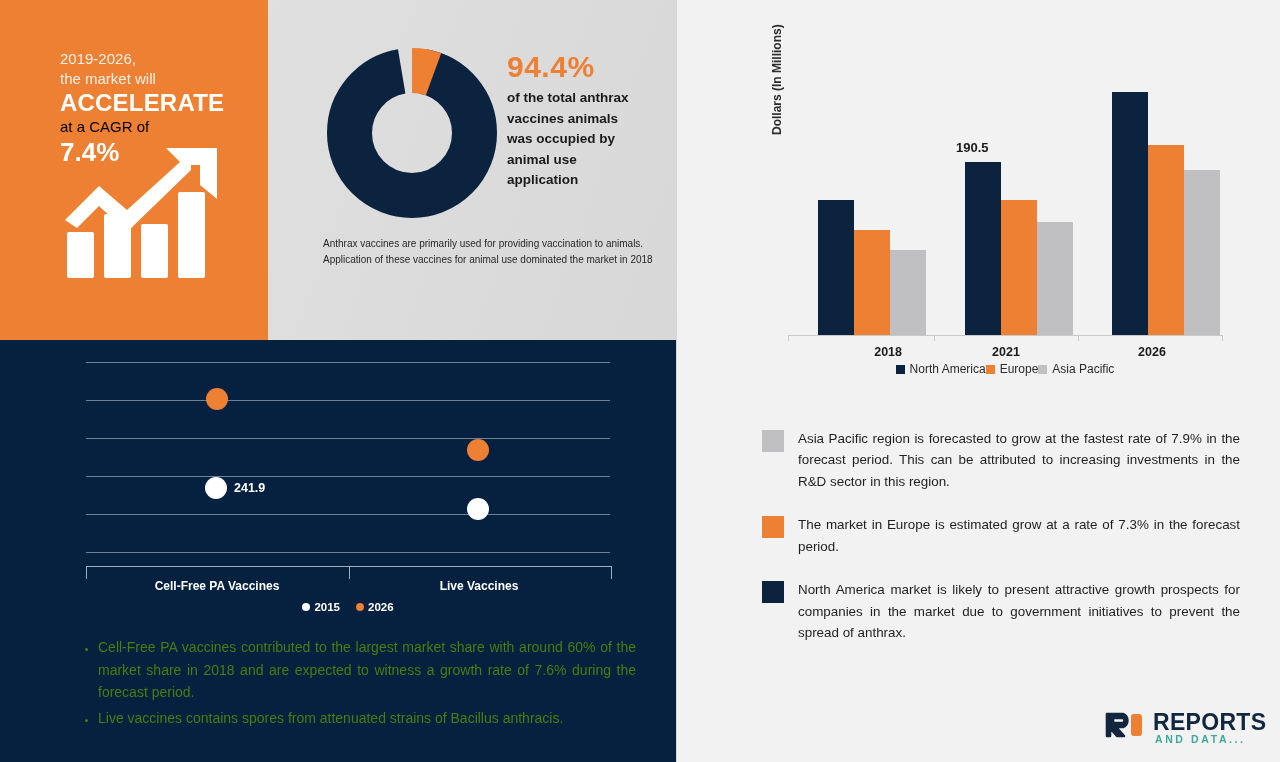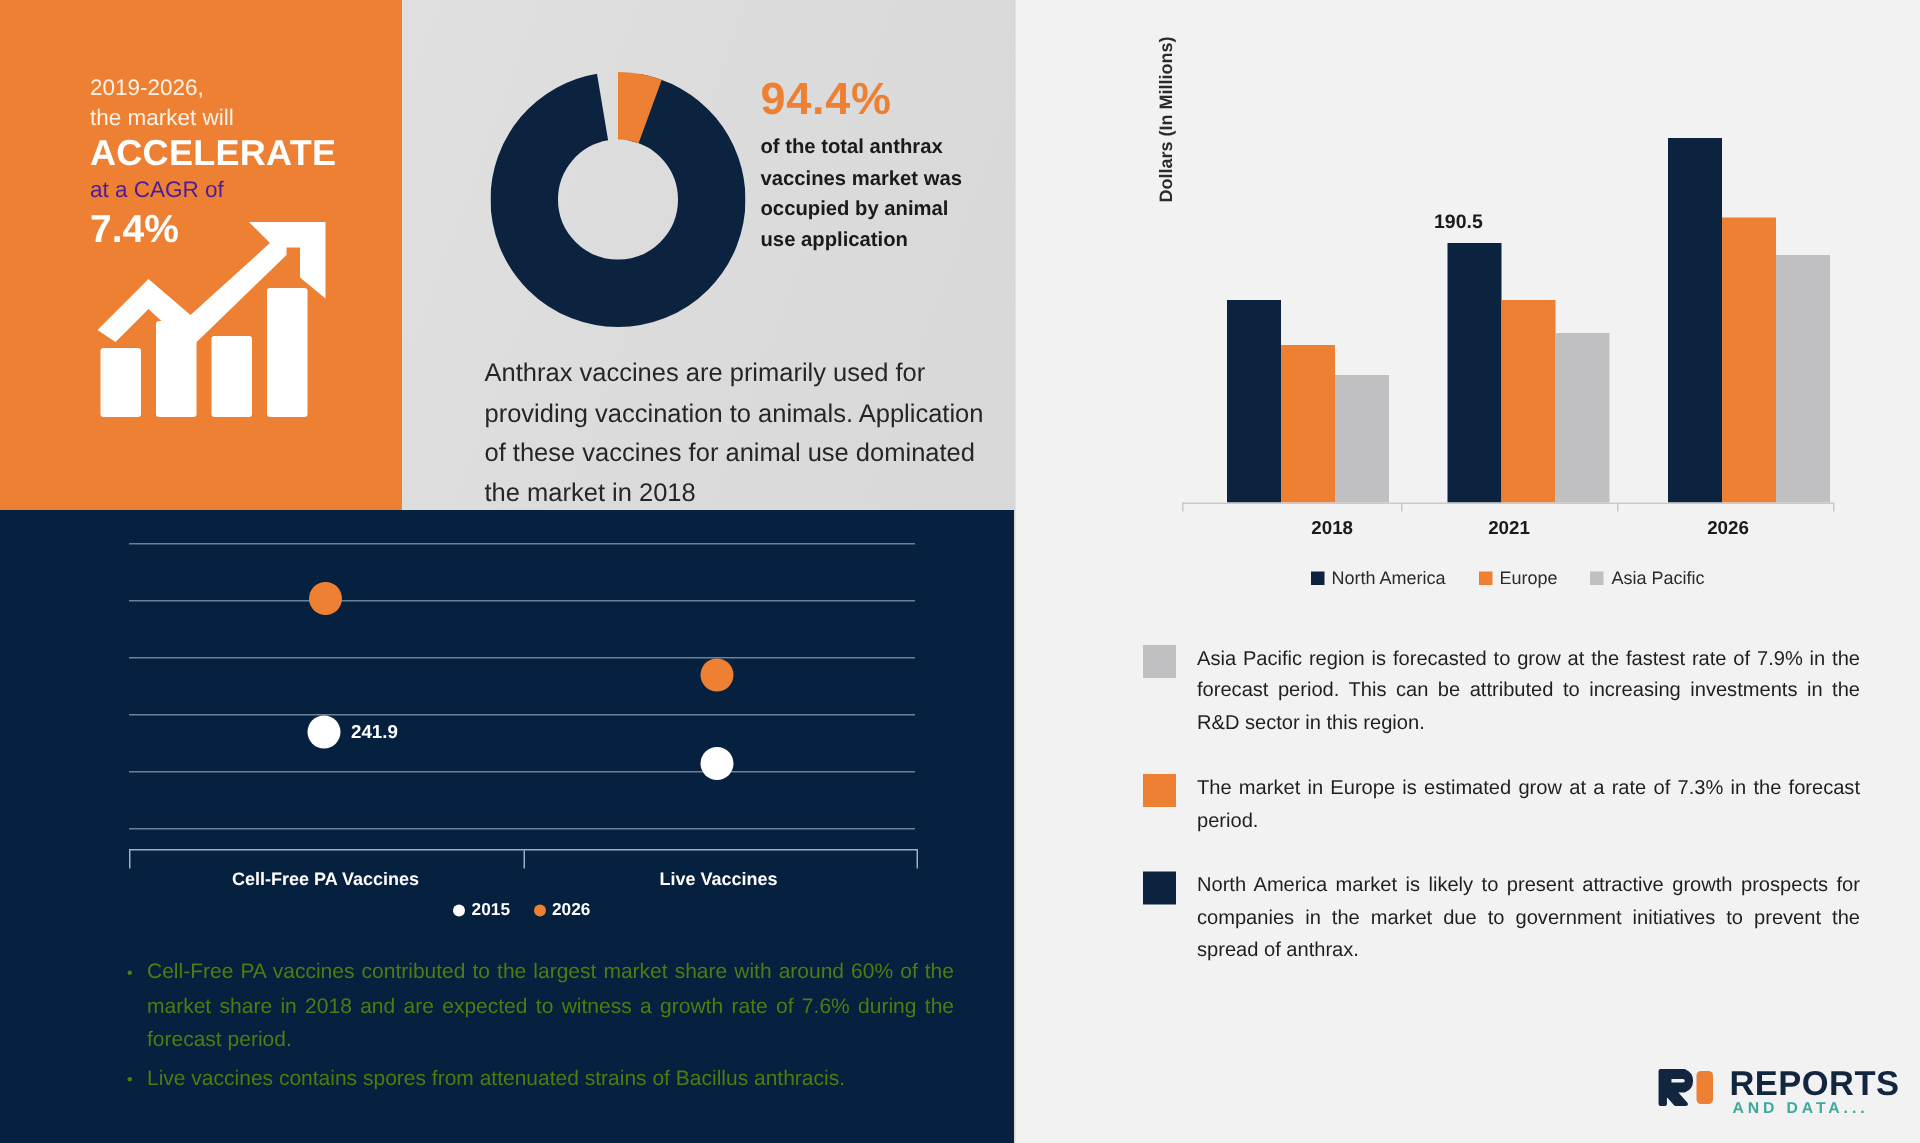--- a/index.html
+++ b/index.html
@@ -17,29 +17,29 @@
           background:linear-gradient(110deg,#e0e0e0 0%,#dcdcdc 40%,#d8d8d8 100%);}
   .q-navy{position:absolute;left:0;top:340px;width:676px;height:422px;background:#06203f;}
   .q-right{position:absolute;left:676px;top:0;width:604px;height:762px;background:#f2f2f2;}
   .v-divider{position:absolute;left:676px;top:0;width:1px;height:762px;background:#d6d6d6;}
 
   
   .or-text{position:absolute;left:60px;top:50px;width:200px;color:#ffffff;line-height:1.24;}
   .or-l1{font-size:15px;color:#fdf1e6;}
   .or-l2{font-size:15px;color:#fdf1e6;margin-top:1px;}
   .or-big{font-size:24px;font-weight:bold;letter-spacing:.2px;margin-top:2px;line-height:1.05;}
-  .or-l3{font-size:15px;color:#4c1d95;margin-top:3px;}
+  .or-l3{font-size:15px;color:#000000;margin-top:3px;}
   .or-cagr{font-size:26px;font-weight:bold;margin-top:2px;line-height:1.05;}
   .growth-icon{position:absolute;left:65px;top:148px;width:170px;height:132px;}
 
   
   .donut-wrap{position:absolute;left:327px;top:48px;width:170px;height:170px;}
   .pct{position:absolute;left:507px;top:50px;font-size:30px;font-weight:bold;color:#ee8033;letter-spacing:.5px;}
   .pct-sub{position:absolute;left:507px;top:88px;width:140px;font-size:13.5px;font-weight:bold;color:#1a1a1a;line-height:1.52;}
-  .donut-note{position:absolute;left:323px;top:236px;width:340px;font-size:17px;color:#262626;line-height:1.57;}
+  .donut-note{position:absolute;left:323px;top:236px;width:340px;font-size:10px;color:#262626;line-height:1.57;}
 
   
   .dot-chart{position:absolute;left:86px;top:362px;width:524px;height:200px;}
   .dp-line{position:absolute;left:0;width:524px;height:1px;background:#93a6bb;opacity:.72;}
   .dp-dot{position:absolute;width:22px;height:22px;border-radius:50%;transform:translate(-11px,-11px);}
   .dp-dot.orange{background:#ee8033;}
   .dp-dot.white{background:#ffffff;}
   .dp-val{position:absolute;font-size:12.5px;font-weight:bold;color:#ffffff;transform:translateY(-50%);}
   .dp-axis{position:absolute;left:86px;top:566px;width:524px;height:12px;
            border-left:1px solid #9bb0c4;border-right:1px solid #9bb0c4;border-top:1px solid #9bb0c4;}
@@ -59,21 +59,21 @@
   .y-title{position:absolute;left:770px;top:135px;font-size:12px;font-weight:bold;color:#2b2b2b;
            transform:rotate(-90deg);transform-origin:left top;white-space:nowrap;}
   .baseline{position:absolute;left:788px;top:335px;width:434px;height:1px;background:#c9c9c9;}
   .tick{position:absolute;top:335px;width:1px;height:6px;background:#c9c9c9;}
   .bar{position:absolute;bottom:0;}
   .bar.na{background:#0c2340;}
   .bar.eu{background:#ee8033;}
   .bar.ap{background:#c0bfc1;}
   .bar-label{position:absolute;font-size:13px;font-weight:bold;color:#1b1b1b;}
   .x-cat{position:absolute;top:345px;font-size:12.5px;font-weight:bold;color:#1b1b1b;text-align:center;}
-  .b-legend{position:absolute;left:788px;top:378px;width:434px;display:flex;justify-content:center;gap:22px;align-items:center;}
+  .b-legend{position:absolute;left:788px;top:362px;width:434px;display:flex;justify-content:center;align-items:center;}
   .b-lg{display:flex;align-items:center;gap:5px;font-size:12px;color:#2b2b2b;}
   .b-lg .sw{width:9px;height:9px;display:inline-block;}
 
   
   .r-list{position:absolute;left:762px;top:428px;width:478px;}
   .r-item{display:flex;gap:14px;margin-bottom:22px;}
   .r-sw{flex:0 0 auto;width:22px;height:22px;margin-top:2px;}
   .r-tx{font-size:13.4px;color:#1f1f1f;line-height:1.60;text-align:justify;}
 
   
@@ -109,21 +109,21 @@
 
   <div class="q-gray"></div>
 
   <div class="donut-wrap">
     <svg viewBox="0 0 170 170" width="170" height="170">
       <circle cx="85" cy="85" r="62.5" fill="none" stroke="#0c2340" stroke-width="45" stroke-dasharray="370.8 392.7" stroke-dashoffset="-10.9" transform="rotate(-90 85 85)"></circle>
       <circle cx="85" cy="85" r="62.5" fill="none" stroke="#ee8033" stroke-width="45" stroke-dasharray="21.9 392.7" stroke-dashoffset="0" transform="rotate(-90 85 85)"></circle>
     </svg>
   </div>
   <div class="pct">94.4%</div>
-  <div class="pct-sub">of the total anthrax vaccines market was occupied by animal use application</div>
+  <div class="pct-sub">of the total anthrax vaccines animals was occupied by animal use application</div>
   <div class="donut-note">Anthrax vaccines are primarily used for providing vaccination to animals. Application of these vaccines for animal use dominated the market in 2018</div>
 
   <div class="q-navy"></div>
 
   <div class="dot-chart">
     <div class="dp-line" style="top:0px;"></div>
     <div class="dp-line" style="top:38px;"></div>
     <div class="dp-line" style="top:76px;"></div>
     <div class="dp-line" style="top:114px;"></div>
     <div class="dp-line" style="top:152px;"></div>

